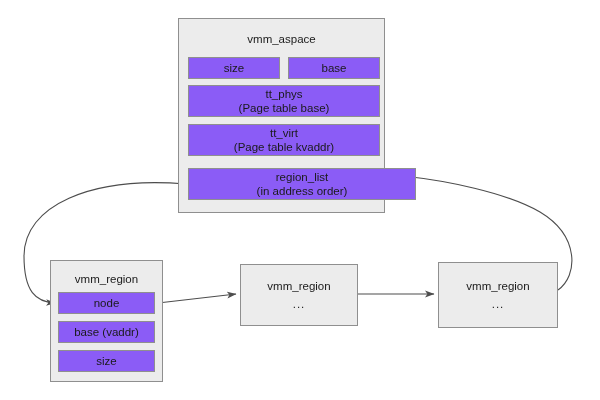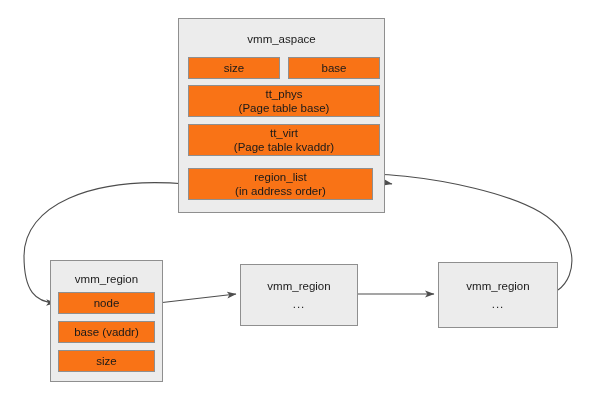--- a/index.html
+++ b/index.html
@@ -37,21 +37,21 @@
   .node-box {
     position: absolute;
     box-sizing: border-box;
     background: #ececec;
     border: 1px solid #8f8f8f;
   }
 
   .field-box {
     position: absolute;
     box-sizing: border-box;
-    background: #f97316;
+    background: #8b5cf6;
     border: 1px solid #8f8f8f;
     display: flex;
     flex-direction: column;
     align-items: center;
     justify-content: center;
     text-align: center;
     line-height: 1.22;
   }
 
   .struct-title {
@@ -136,21 +136,21 @@
   <div class="field-box" style="left:188px; top:85px; width:192px; height:32px;">
     <span class="lbl">tt_phys</span>
     <span class="lbl-sub">(Page table base)</span>
   </div>
 
   <div class="field-box" style="left:188px; top:124px; width:192px; height:32px;">
     <span class="lbl">tt_virt</span>
     <span class="lbl-sub">(Page table kvaddr)</span>
   </div>
 
-  <div class="field-box" style="left:188px; top:168px; width:185px; height:32px;">
+  <div class="field-box" style="left:188px; top:168px; width:228px; height:32px;">
     <span class="lbl">region_list</span>
     <span class="lbl-sub">(in address order)</span>
   </div>
 
   <div class="node-box" style="left:50px; top:260px; width:113px; height:122px;">
     <div class="struct-title" style="top:12px;">vmm_region</div>
   </div>
 
   <div class="field-box" style="left:58px; top:292px; width:97px; height:22px;">
     <span class="lbl">node</span>

